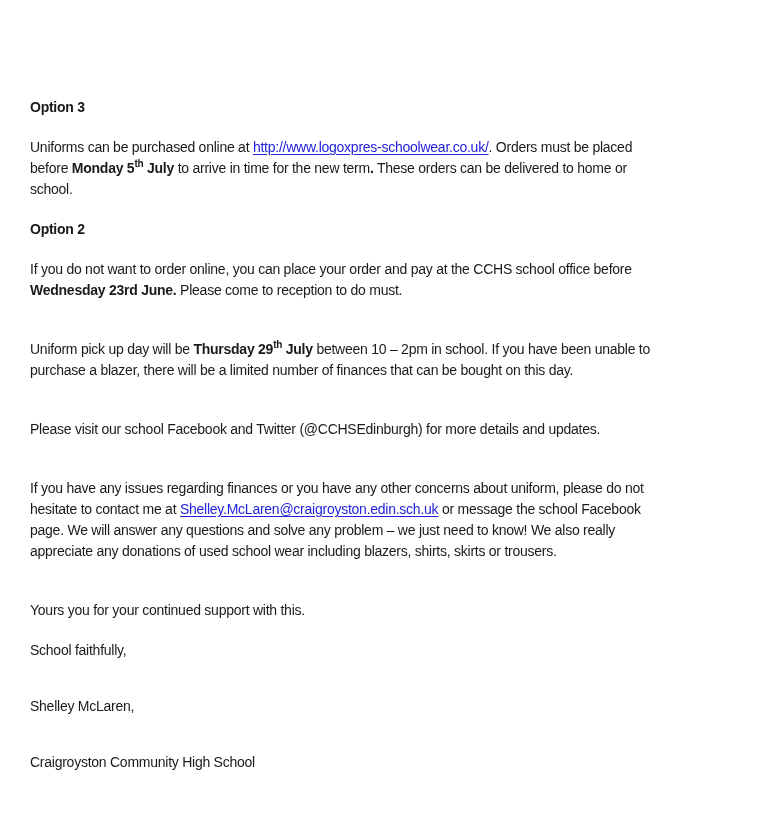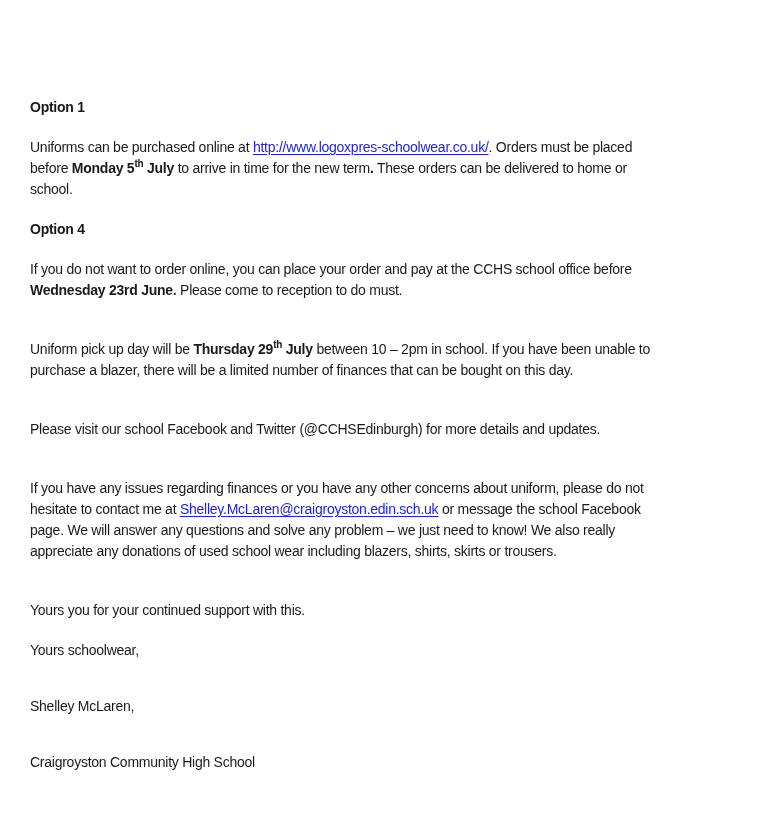--- a/index.html
+++ b/index.html
@@ -46,25 +46,25 @@
     text-decoration-color: var(--link-color, #2222dd);
     text-underline-offset: 2px;
     cursor: pointer;
   }
 </style>
 </head>
 <body>
 
 <div class="page">
   <div class="letter-body">
-      <h2 class="para sp1"><span class="b">Option 1</span></h2>
+      <h2 class="para sp1"><span class="b">Option 3</span></h2>
       <p class="para sp1"><span>Uniforms can be purchased online at </span><a href="#">http://www.logoxpres-schoolwear.co.uk/</a><span>. Orders must be placed</span><br><span>before </span><span class="b">Monday 5</span><sup class="b">th</sup><span class="b"> July</span><span> to arrive in time for the new term</span><span class="b">.</span><span> These orders can be delivered to home or</span><br><span>school.</span></p>
-      <h2 class="para sp1"><span class="b">Option 4</span></h2>
+      <h2 class="para sp1"><span class="b">Option 2</span></h2>
       <p class="para sp2"><span>If you do not want to order online, you can place your order and pay at the CCHS school office before</span><br><span class="b">Wednesday 23rd June.</span><span> Please come to reception to do must.</span></p>
       <p class="para sp2"><span>Uniform pick up day will be </span><span class="b">Thursday 29</span><sup class="b">th</sup><span class="b"> July</span><span> between 10 – 2pm in school. If you have been unable to</span><br><span>purchase a blazer, there will be a limited number of finances that can be bought on this day.</span></p>
       <p class="para sp2"><span>Please visit our school Facebook and Twitter (@CCHSEdinburgh) for more details and updates.</span></p>
       <p class="para sp2"><span>If you have any issues regarding finances or you have any other concerns about uniform, please do not</span><br><span>hesitate to contact me at </span><a href="#">Shelley.McLaren@craigroyston.edin.sch.uk</a><span> or message the school Facebook</span><br><span>page. We will answer any questions and solve any problem – we just need to know! We also really</span><br><span>appreciate any donations of used school wear including blazers, shirts, skirts or trousers.</span></p>
       <p class="para sp1"><span>Yours you for your continued support with this.</span></p>
-      <p class="para sp1"><span>Yours schoolwear,</span></p>
+      <p class="para sp1"><span>School faithfully,</span></p>
       <p class="para sp0"><span>Shelley McLaren,</span></p>
       <p class="para sp0"><span>Craigroyston Community High School</span></p>
     </div>
 </div>
 
 </body></html>

